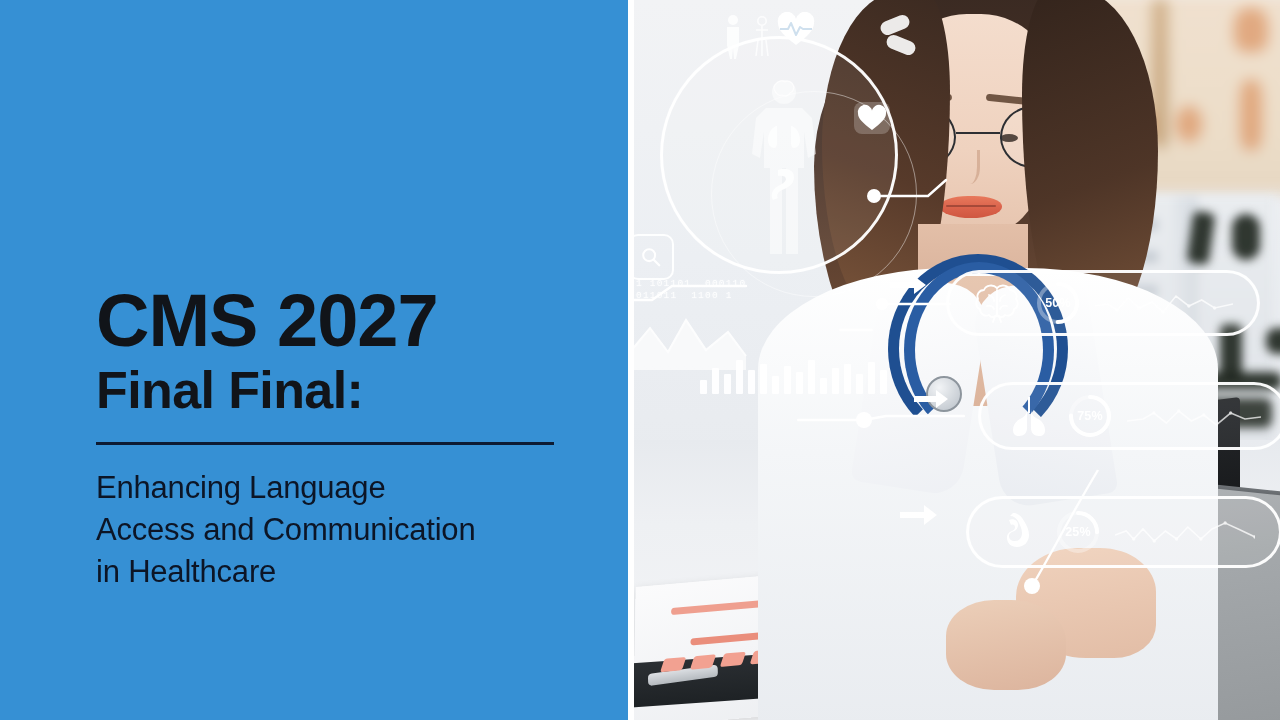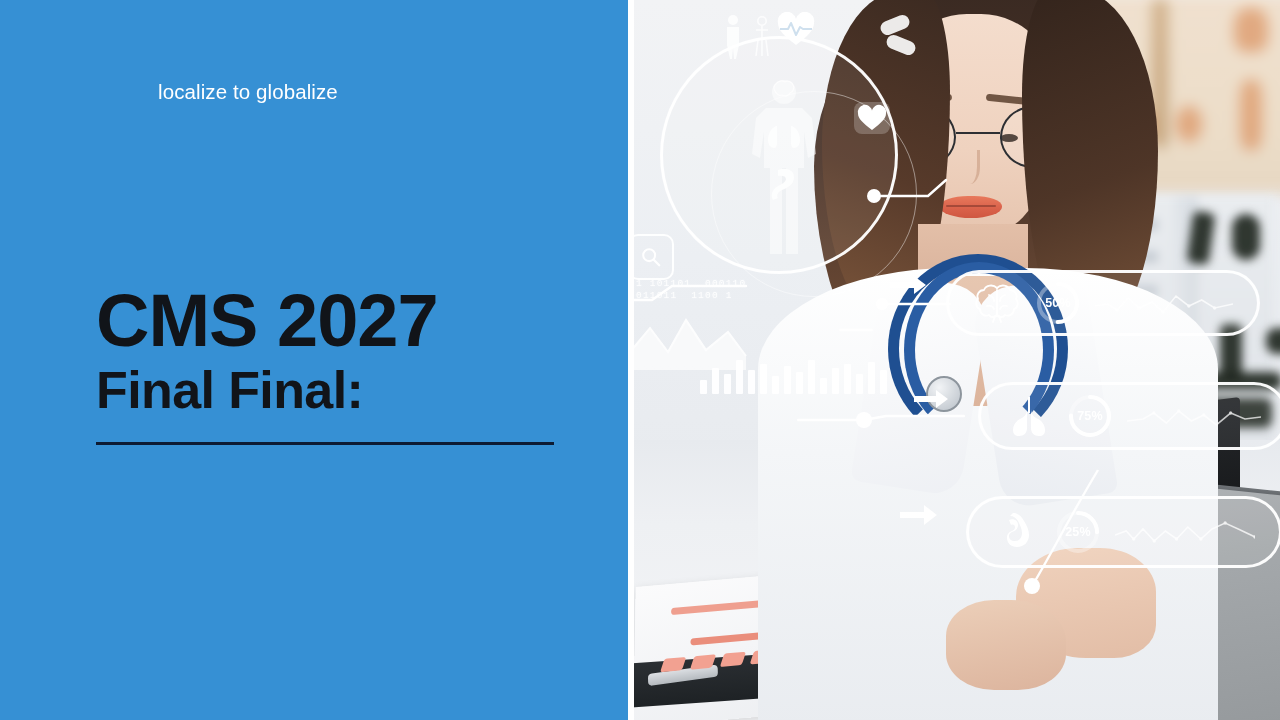--- a/index.html
+++ b/index.html
@@ -328,27 +328,31 @@
   .bar-chart i{ position:absolute; bottom:0; width:7px; background:#ffffff; opacity:.95; border-radius:1px; display:block; }
 </style>
 </head>
 <body>
 
 <div class="poster">
 
   <div class="left-panel">
 
     <div class="logo-block">
-      <div class="logo-tagline">localize to globalize</div>
     </div>
 
     <div class="headline-block">
       <div class="title-main">CMS 2027</div>
       <div class="title-sub">Final Final:</div>
       <div class="rule"></div>
+      <div class="subtitle">
+        <span class="ln">Enhancing Language</span>
+        <span class="ln">Access and Communication</span>
+        <span class="ln">in Healthcare</span>
+      </div>
     </div>
   </div>
 
   <div class="right-panel">
     <div class="gap"></div>
 
     <div class="scene">
       <div class="wall"></div>
 
       <div class="poster-left">

